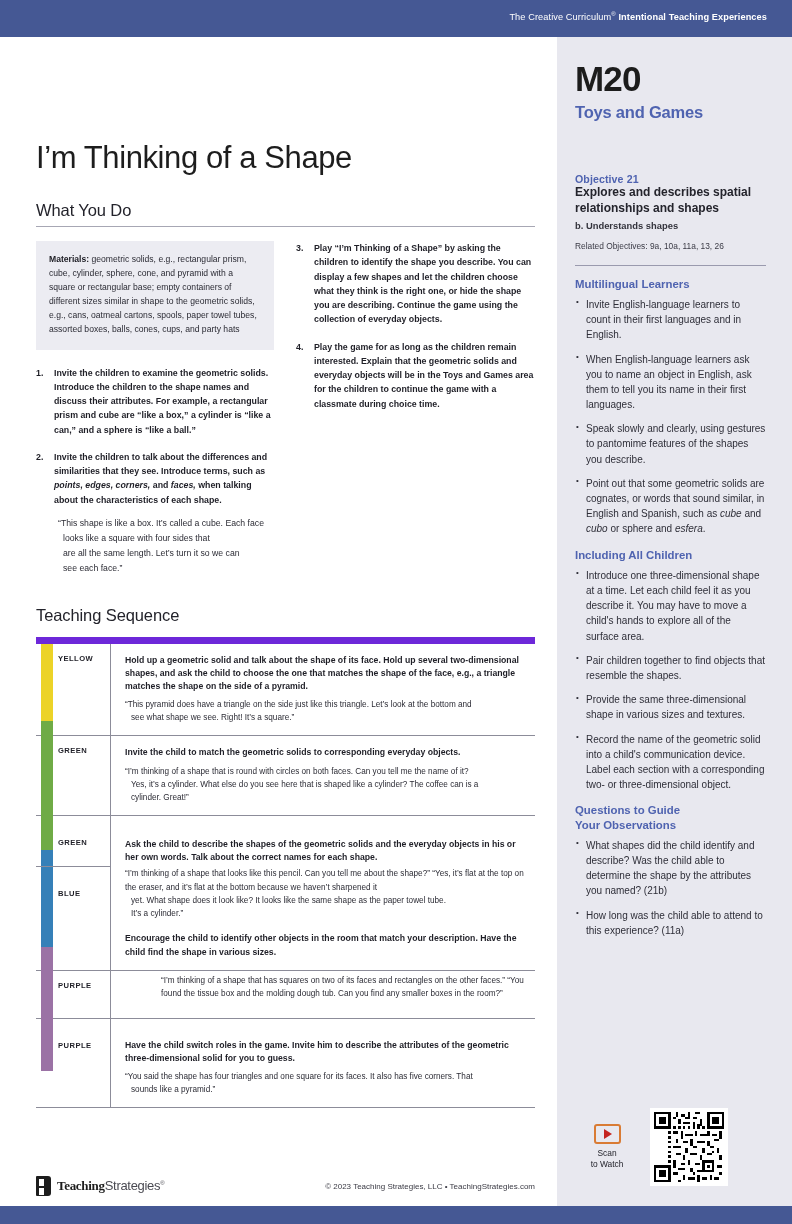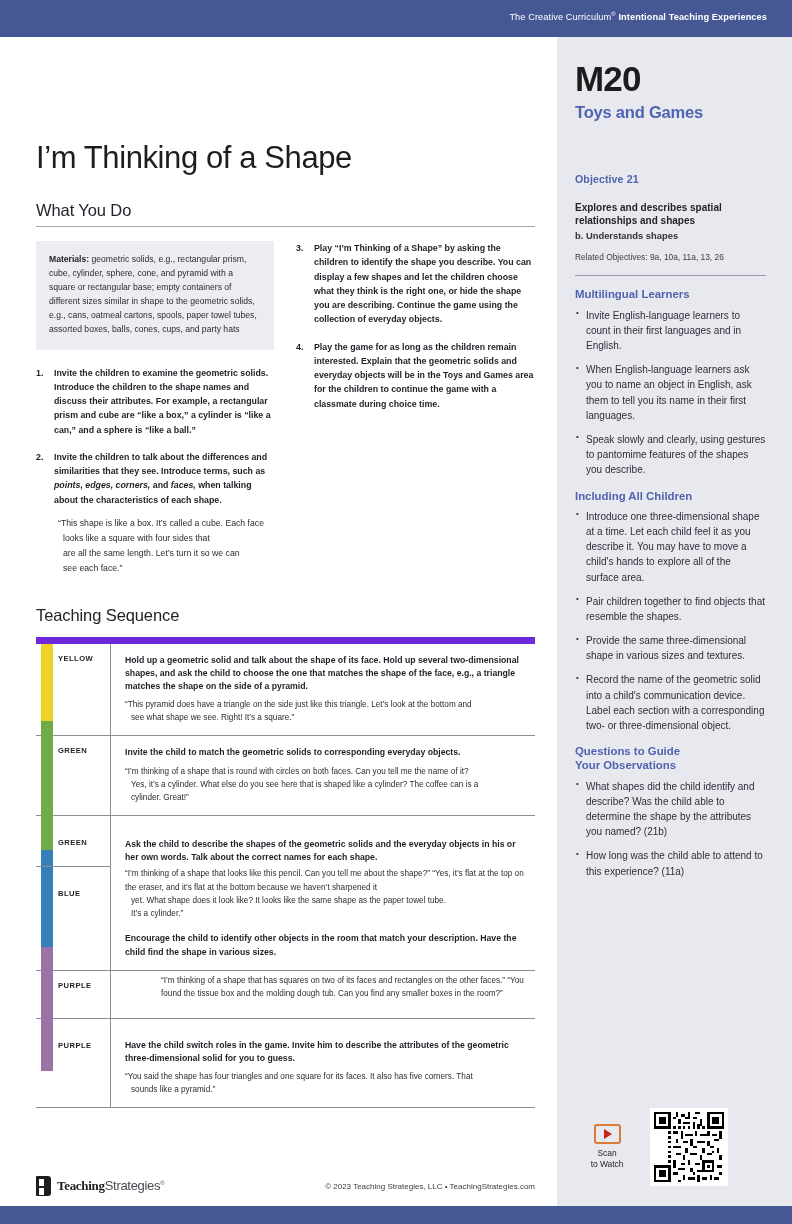--- a/index.html
+++ b/index.html
@@ -69,22 +69,22 @@
   }
 
   .obj-block { margin-top: 51px; }
   .obj-num {
     font-size: 10.6px;
     font-weight: 800;
     color: #4f63b0;
     letter-spacing: .1px;
   }
   .obj-title {
-    margin-top: 16px;
-    font-size: 10px;
+    margin-top: 0;
+    font-size: 12px;
     font-weight: 800;
     color: #24242c;
     line-height: 1.32;
   }
   .obj-sub {
     margin-top: 3px;
     font-size: 9.4px;
     color: #33333c;
     line-height: 1.35;
     font-weight: bold;
@@ -380,20 +380,21 @@
     </div>
 
     <div class="side-rule"></div>
 
     <div class="side-sec">
       <div class="side-sec-title">Multilingual Learners</div>
       <ul class="side-list">
         <li>Invite English-language learners to count in their first languages and in English.</li>
         <li>When English-language learners ask you to name an object in English, ask them to tell you its name in their first languages.</li>
         <li>Speak slowly and clearly, using gestures to pantomime features of the shapes you describe.</li>
+        <li><span>Point out that some geometric solids are cognates, or words that sound similar, in English and Spanish, such as </span><i>cube</i><span> and </span><i>cubo</i><span> or sphere and </span><i>esfera</i><span>.</span></li>
       </ul>
     </div>
 
     <div class="side-sec">
       <div class="side-sec-title">Including All Children</div>
       <ul class="side-list">
         <li>Introduce one three-dimensional shape at a time. Let each child feel it as you describe it. You may have to move a child's hands to explore all of the surface area.</li>
         <li>Pair children together to find objects that resemble the shapes.</li>
         <li>Provide the same three-dimensional shape in various sizes and textures.</li>
         <li>Record the name of the geometric solid into a child's communication device. Label each section with a corresponding two- or three-dimensional object.</li>

